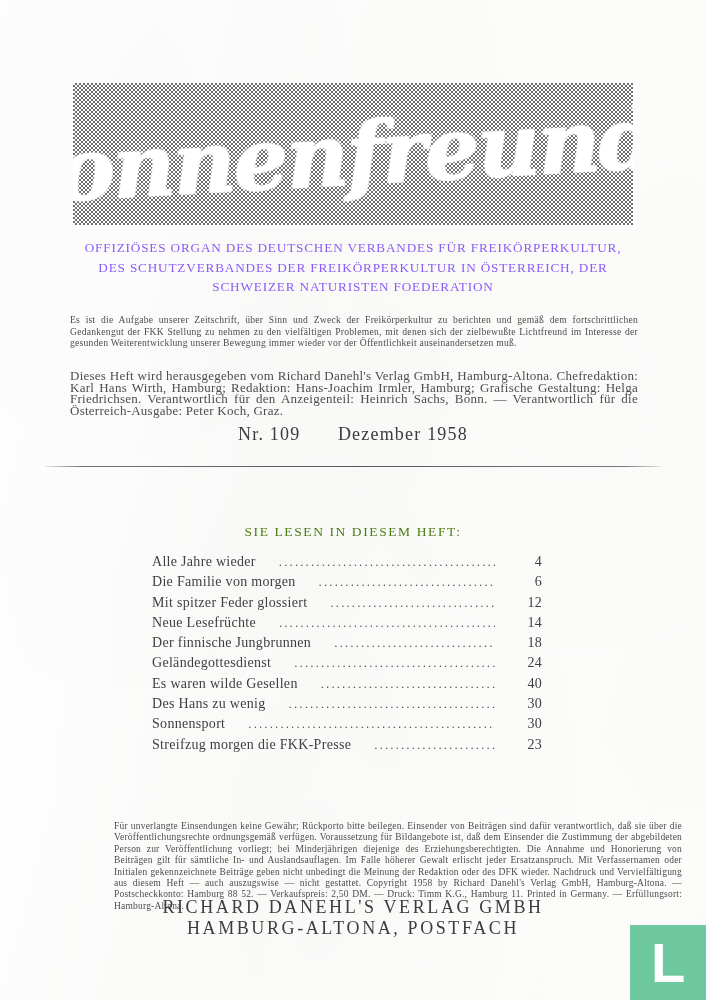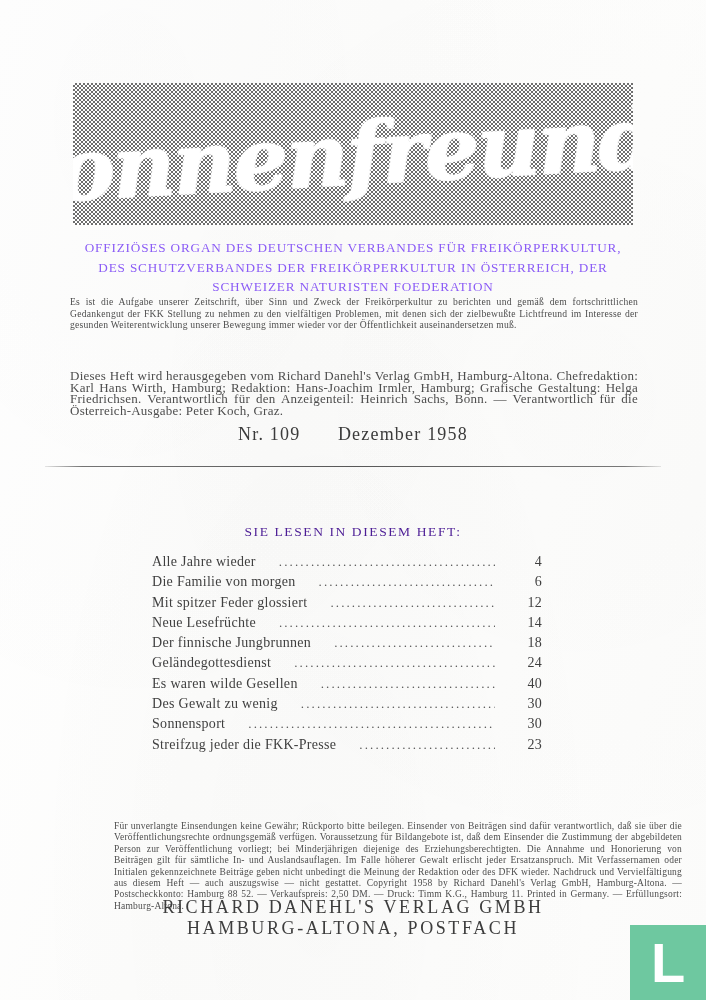--- a/index.html
+++ b/index.html
@@ -79,21 +79,21 @@
     font-size: 13.2px;
     line-height: 19.5px;
     letter-spacing: 0.85px;
     color: #8b5cf6;
   }
 
   
   .intro {
     position: absolute;
     left: 70px;
-    top: 296px;
+    top: 314px;
     width: 568px;
     text-align: justify;
     font-family: "Liberation Serif", serif;
     font-size: 9.6px;
     line-height: 11.6px;
     letter-spacing: 0.25px;
     color: #4d4d4d;
   }
 
   
@@ -142,21 +142,21 @@
   
   .toc-heading {
     position: absolute;
     left: 0;
     top: 524px;
     width: 706px;
     text-align: center;
     font-family: "Liberation Serif", serif;
     font-size: 13.5px;
     letter-spacing: 1.6px;
-    color: #4c1d95;
+    color: #4d7c0f;
   }
   .toc {
     position: absolute;
     left: 152px;
     top: 552px;
     width: 390px;
   }
   .toc-row {
     display: flex;
     align-items: flex-start;
@@ -296,31 +296,31 @@
         <span class="toc-title">Geländegottesdienst</span>
         <span class="toc-dots">....................................................................</span>
         <span class="toc-page">24</span>
       </div>
       <div class="toc-row">
         <span class="toc-title">Es waren wilde Gesellen</span>
         <span class="toc-dots">....................................................................</span>
         <span class="toc-page">40</span>
       </div>
       <div class="toc-row">
-        <span class="toc-title">Des Gewalt zu wenig</span>
+        <span class="toc-title">Des Hans zu wenig</span>
         <span class="toc-dots">....................................................................</span>
         <span class="toc-page">30</span>
       </div>
       <div class="toc-row">
         <span class="toc-title">Sonnensport</span>
         <span class="toc-dots">....................................................................</span>
         <span class="toc-page">30</span>
       </div>
       <div class="toc-row">
-        <span class="toc-title">Streifzug jeder die FKK-Presse</span>
+        <span class="toc-title">Streifzug morgen die FKK-Presse</span>
         <span class="toc-dots">....................................................................</span>
         <span class="toc-page">23</span>
       </div>
     </div>
 
   <div class="legal">Für unverlangte Einsendungen keine Gewähr; Rückporto bitte beilegen. Einsender von Beiträgen sind dafür verantwortlich, daß sie über die Veröffentlichungsrechte ordnungsgemäß verfügen. Voraussetzung für Bildangebote ist, daß dem Einsender die Zustimmung der abgebildeten Person zur Veröffentlichung vorliegt; bei Minderjährigen diejenige des Erziehungsberechtigten. Die Annahme und Honorierung von Beiträgen gilt für sämtliche In- und Auslandsauflagen. Im Falle höherer Gewalt erlischt jeder Ersatzanspruch. Mit Verfassernamen oder Initialen gekennzeichnete Beiträge geben nicht unbedingt die Meinung der Redaktion oder des DFK wieder. Nachdruck und Vervielfältigung aus diesem Heft — auch auszugswise — nicht gestattet. Copyright 1958 by Richard Danehl's Verlag GmbH, Hamburg-Altona. — Postscheckkonto: Hamburg 88 52. — Verkaufspreis: 2,50 DM. — Druck: Timm K.G., Hamburg 11. Printed in Germany. — Erfüllungsort: Hamburg-Altona.</div>
 
   <div class="publisher">
     <div>RICHARD DANEHL'S VERLAG GMBH</div>
     <div>HAMBURG-ALTONA, POSTFACH</div>

